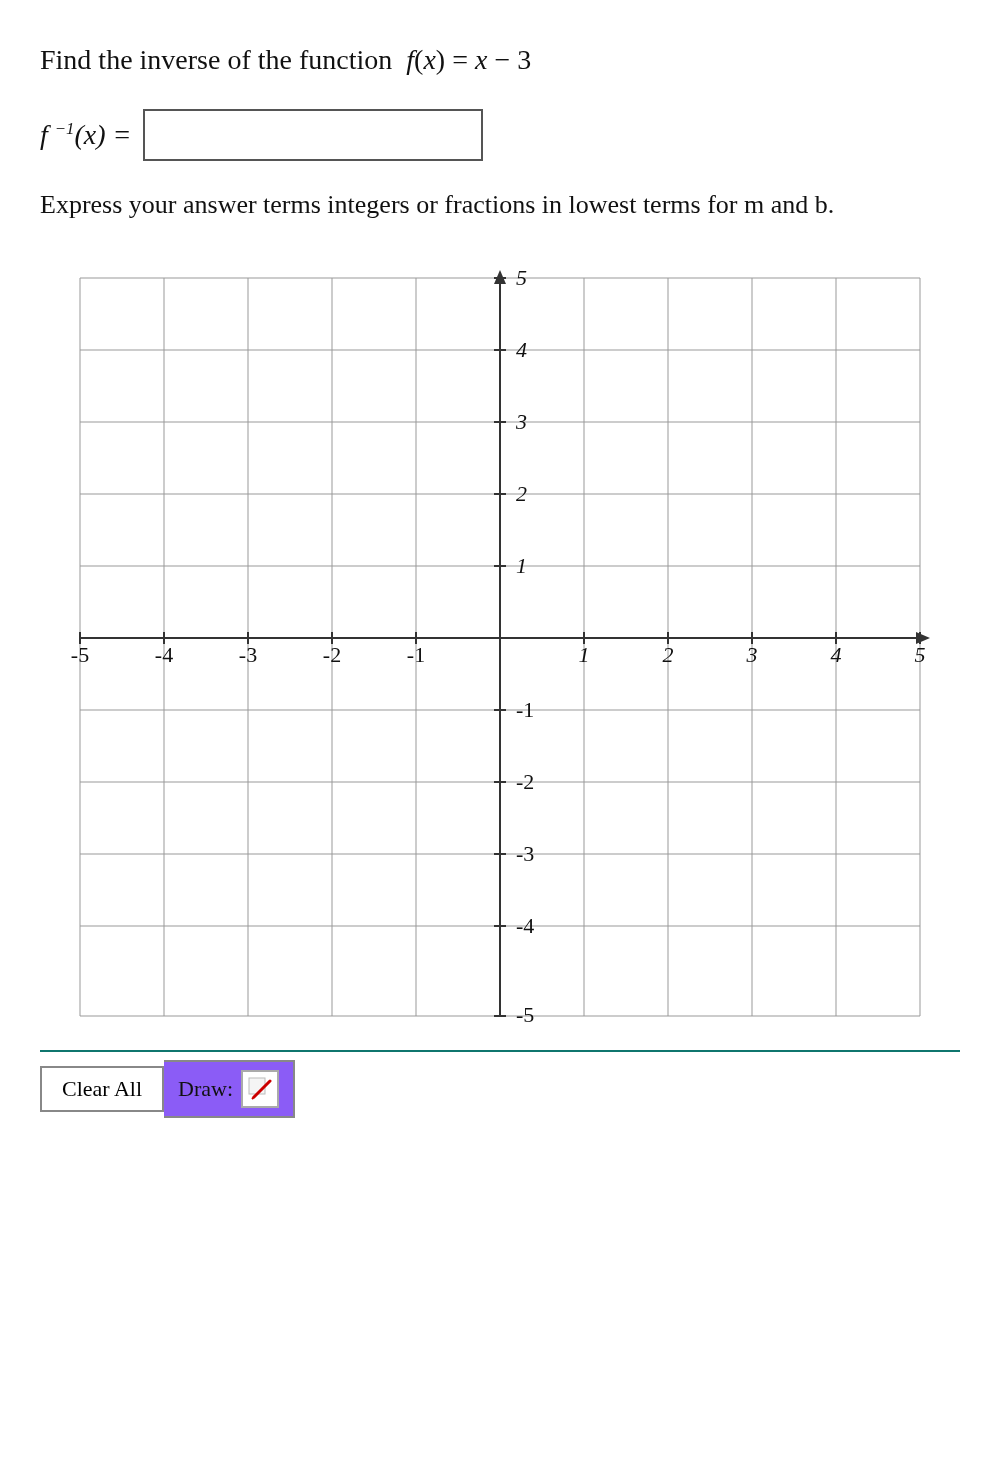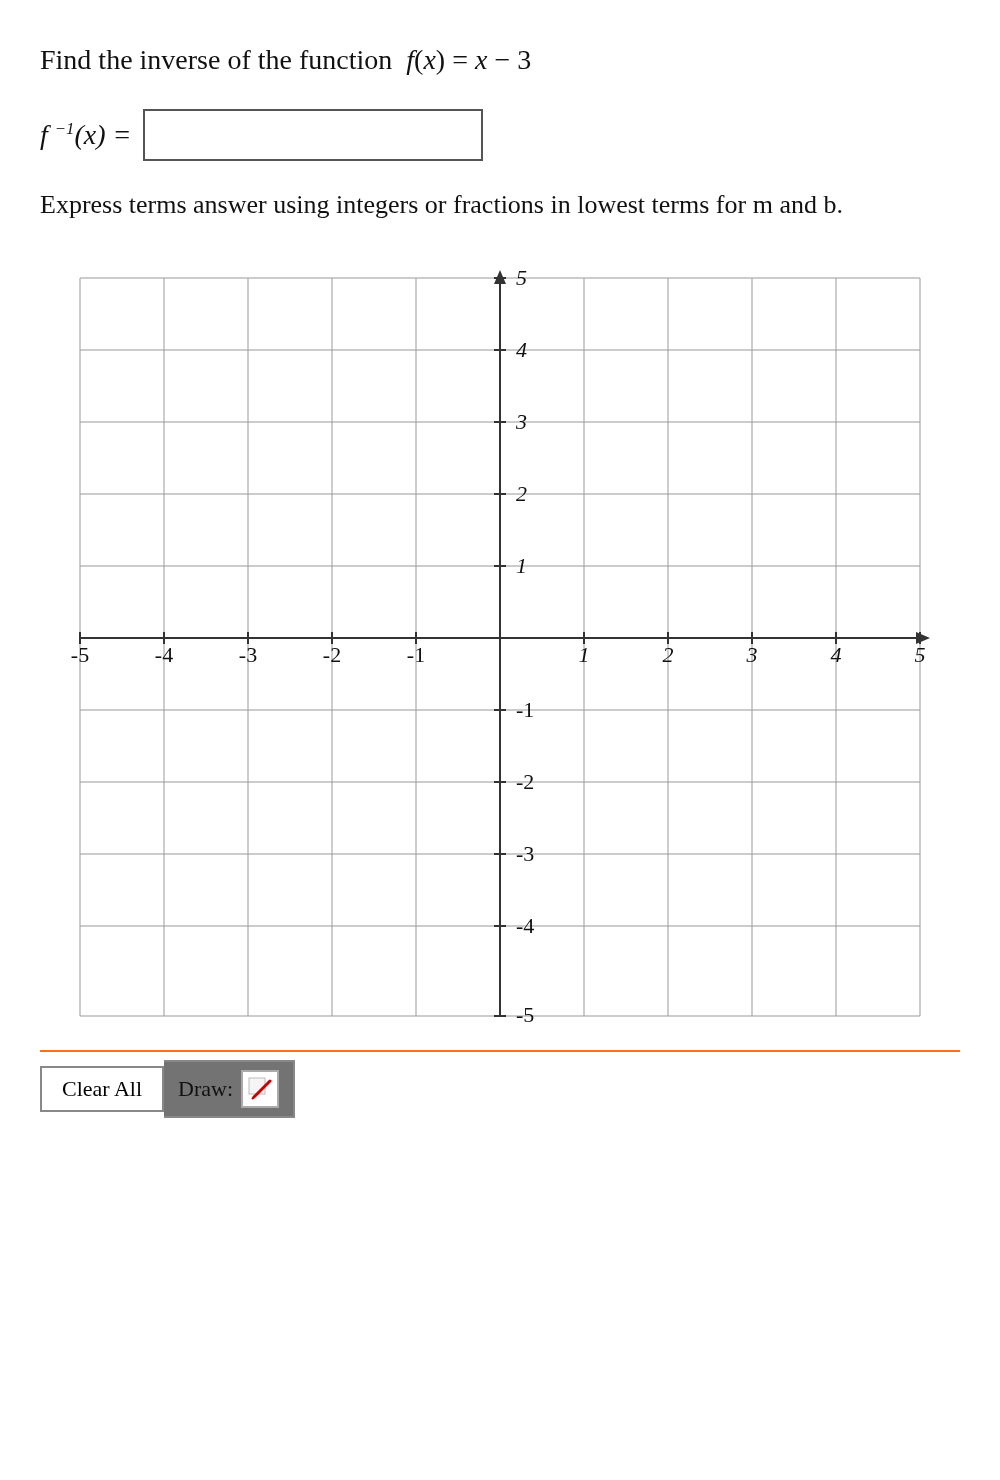--- a/index.html
+++ b/index.html
@@ -53,37 +53,37 @@
     }
     svg.graph-svg {
       width: 100%;
       height: 100%;
     }
     .bottom-toolbar {
       display: flex;
       align-items: center;
       margin-top: 10px;
       gap: 0;
-      border-top: 2px solid #f97316;
+      border-top: 2px solid #0f766e;
       padding-top: 8px;
     }
     .clear-all-btn {
       border: 2px solid #888;
       background: #fff;
       font-size: 22px;
       padding: 8px 20px;
       cursor: pointer;
       font-family: Georgia, serif;
     }
     .draw-label {
       border: 2px solid #888;
       border-left: none;
       font-size: 22px;
       padding: 8px 14px;
-      background: #737373;
+      background: #8b5cf6;
       display: flex;
       align-items: center;
       gap: 8px;
       cursor: pointer;
     }
     .draw-icon-box {
       width: 38px;
       height: 38px;
       border: 2px solid #aaa;
       display: flex;
@@ -109,21 +109,21 @@
   </div>
 
   <div class="answer-row">
     <span class="answer-label">
       <em>f</em> <sup>−1</sup>(<em>x</em>) =
     </span>
     <input class="answer-input" type="text" placeholder="" style="">
   </div>
 
   <div class="instruction-text">
-    <span>Express terms answer using integers or fractions in lowest terms for m and b.</span>
+    <span>Express your answer terms integers or fractions in lowest terms for m and b.</span>
   </div>
 
 
   <div class="graph-container">
     <svg class="graph-svg" viewBox="0 0 920 780" xmlns="http://www.w3.org/2000/svg">
 
       <line x1="40" y1="18" x2="40" y2="756" stroke="#999" stroke-width="1"></line>
       <line x1="124" y1="18" x2="124" y2="756" stroke="#999" stroke-width="1"></line>
       <line x1="208" y1="18" x2="208" y2="756" stroke="#999" stroke-width="1"></line>
       <line x1="292" y1="18" x2="292" y2="756" stroke="#999" stroke-width="1"></line>

